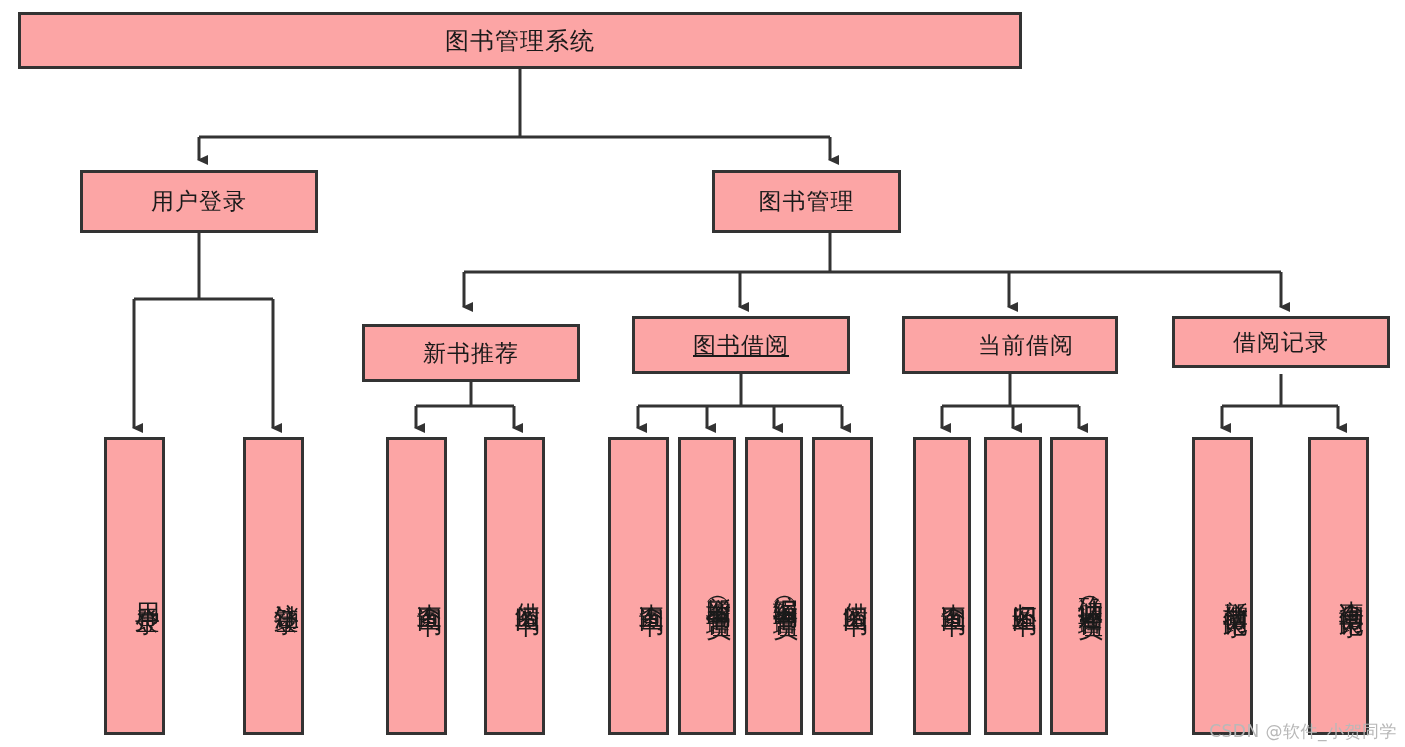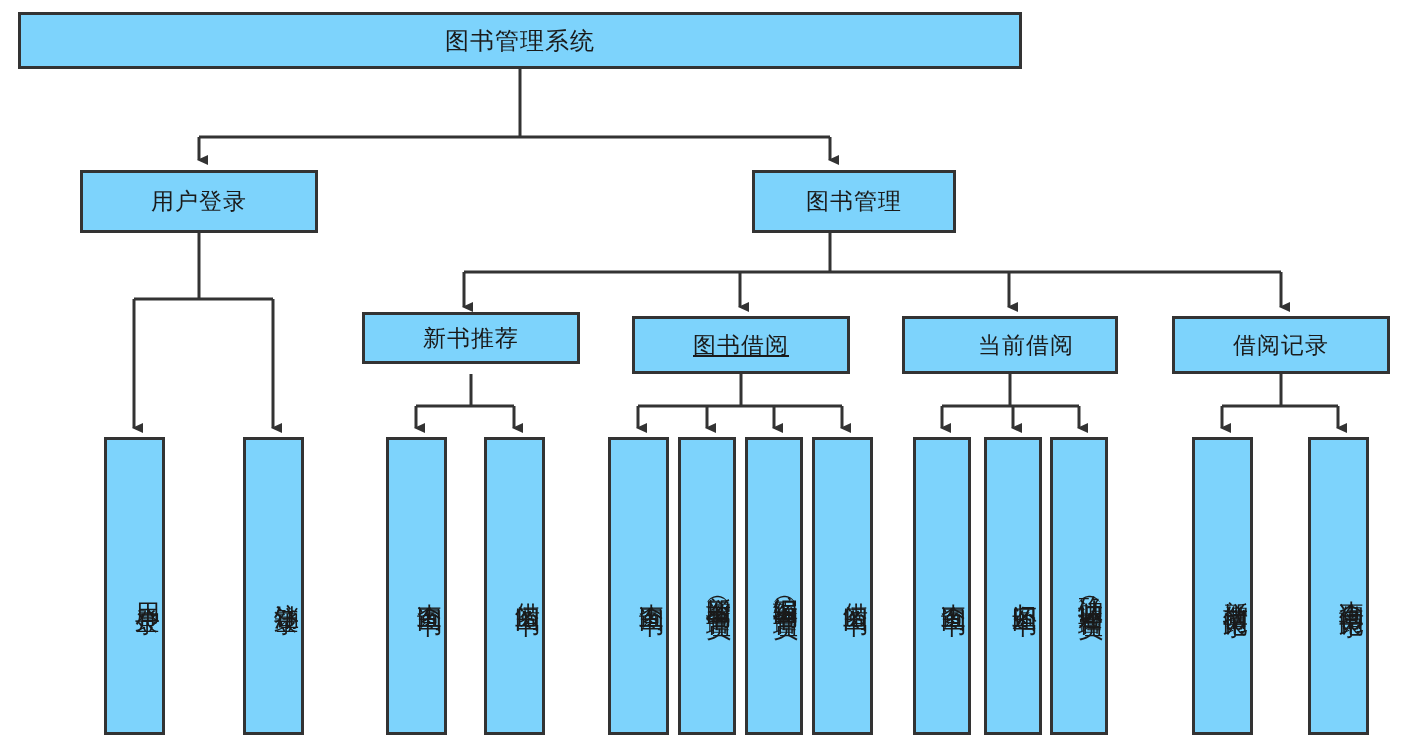--- a/index.html
+++ b/index.html
@@ -22,21 +22,21 @@
     left: 0;
     top: 0;
     width: 1405px;
     height: 747px;
     pointer-events: none;
   }
   .node {
     position: absolute;
     box-sizing: border-box;
     border: 3px solid #333333;
-    background: #7dd3fc;
+    background: #fca5a5;
     display: flex;
     align-items: center;
     justify-content: center;
     color: #1a1a1a;
   }
   .node-h {
     font-size: 23px;
     letter-spacing: 1px;
     white-space: nowrap;
   }
@@ -122,34 +122,34 @@
     </g>
   </svg>
 
   <div class="node node-h node-root" style="left: 18px; top: 12px; width: 1004px; height: 57px;">
       <span>图书管理系统</span>
     </div>
 
   <div class="node node-h" style="left: 80px; top: 170px; width: 238px; height: 63px;">
       <span>用户登录</span>
     </div>
-  <div class="node node-h" style="left: 752px; top: 170px; width: 204px; height: 63px; font-family: Liberation Mono, monospace;">
+  <div class="node node-h" style="left: 712px; top: 170px; width: 189px; height: 63px; font-family: Liberation Mono, monospace;">
       <span>图书管理</span>
     </div>
 
-  <div class="node node-h" style="left: 362px; top: 312px; width: 218px; height: 52px;">
+  <div class="node node-h" style="left: 362px; top: 324px; width: 218px; height: 58px;">
       <span>新书推荐</span>
     </div>
   <div class="node node-h" style="left: 632px; top: 316px; width: 218px; height: 58px; text-decoration: underline;">
       <span>图书借阅</span>
     </div>
   <div class="node node-h" style="left: 902px; top: 316px; width: 216px; height: 58px; padding-left: 32px;">
       <span>当前借阅</span>
     </div>
-  <div class="node node-h" style="left: 1172px; top: 316px; width: 218px; height: 58px;">
+  <div class="node node-h" style="left: 1172px; top: 316px; width: 218px; height: 52px;">
       <span>借阅记录</span>
     </div>
 
   <div class="node node-v" style="left: 104px; top: 437px; width: 61px; height: 298px;">
       <span>用户登录</span>
     </div>
   <div class="node node-v" style="left: 243px; top: 437px; width: 61px; height: 298px;">
       <span>注销登录</span>
     </div>
   <div class="node node-v" style="left: 386px; top: 437px; width: 61px; height: 298px;">
@@ -179,14 +179,15 @@
   <div class="node node-v" style="left: 1050px; top: 437px; width: 58px; height: 298px;">
       <span>确认归还（管理员）</span>
     </div>
   <div class="node node-v" style="left: 1192px; top: 437px; width: 61px; height: 298px;">
       <span>新增借阅记录</span>
     </div>
   <div class="node node-v" style="left: 1308px; top: 437px; width: 61px; height: 298px;">
       <span>查询借阅记录</span>
     </div>
 
+  <div class="watermark">CSDN @软件_小贺同学</div>
 
 </div>
 
 </body></html>

